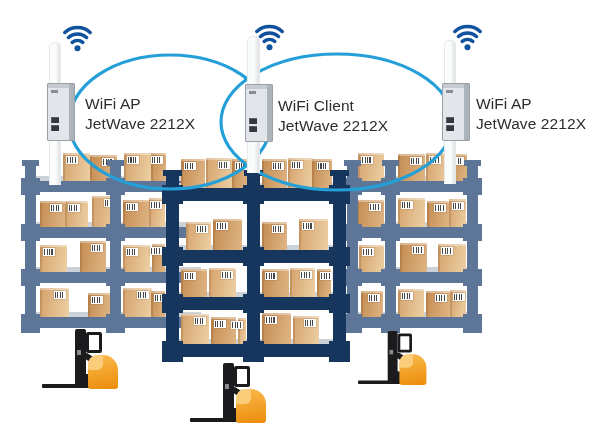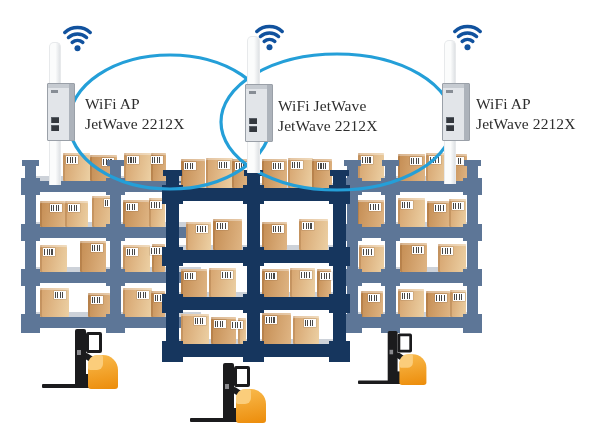--- a/index.html
+++ b/index.html
@@ -26,21 +26,21 @@
   .wifi path{fill:none;stroke:currentColor;stroke-width:3.4;stroke-linecap:round;}
   .wifi circle{fill:currentColor;}
   .node-label{
     position:absolute;color:var(--text);font-size:15.5px;line-height:20px;
     white-space:nowrap;letter-spacing:.1px;
   }
   
   #links{position:absolute;left:0;top:0;z-index:3;}
   #links ellipse{fill:none;stroke:var(--ellipse);stroke-width:3.2px;}
   #racks{position:absolute;left:0;top:0;width:100%;height:100%;z-index:1;}
-  #antennas{position:absolute;left:0;top:0;width:100%;height:100%;z-index:4;font-family:Liberation Serif, serif;}
+  #antennas{position:absolute;left:0;top:0;width:100%;height:100%;z-index:4;}
   #forklifts{position:absolute;left:0;top:0;width:100%;height:100%;z-index:5;}
   
   .box{box-shadow:inset 0 2px 0 rgba(255,255,255,.35),inset 2px 0 0 rgba(110,60,15,.18);border-radius:1px;}
   .boxlabel{
     position:absolute;width:10px;height:6px;
     background:repeating-linear-gradient(90deg,#474747 0 1px,#fff 1px 2.5px);
     border:1px solid #fdfdfd;box-shadow:0 0 0 .5px rgba(90,60,30,.25);
   }
   
   .forklift{position:absolute;width:76px;height:62px;transform-origin:0 0;}
@@ -329,21 +329,21 @@
         <circle cx="14" cy="22.3" r="2.9"></circle>
       </svg>
       <div class="device" style="left: 245px; top: 84px; width: 26px; height: 56px;">
         <div class="dev-top"></div>
         <div class="dev-side"></div>
         <div class="dev-tag"></div>
         <div class="dev-port" style="top:33px"></div>
         <div class="dev-port" style="top:41px"></div>
       </div>
       <div class="node-label" style="left: 278px; top: 96px;">
-        <div>WiFi JetWave</div>
+        <div>WiFi Client</div>
         <div>JetWave 2212X</div>
       </div>
     </div>
 
     <div class="antenna">
       <div class="pole" style="left: 444px; top: 40px; width: 10px; height: 143px;"></div>
       <svg class="wifi" width="29" height="27" viewBox="0 0 28 26" style="left: 453px; top: 24px;">
         <path d="M1.8 7.2 A 18 18 0 0 1 26.2 7.2"></path>
         <path d="M5.3 12 A 13 13 0 0 1 22.7 12"></path>
         <path d="M8.9 16.8 A 8 8 0 0 1 19.1 16.8"></path>

